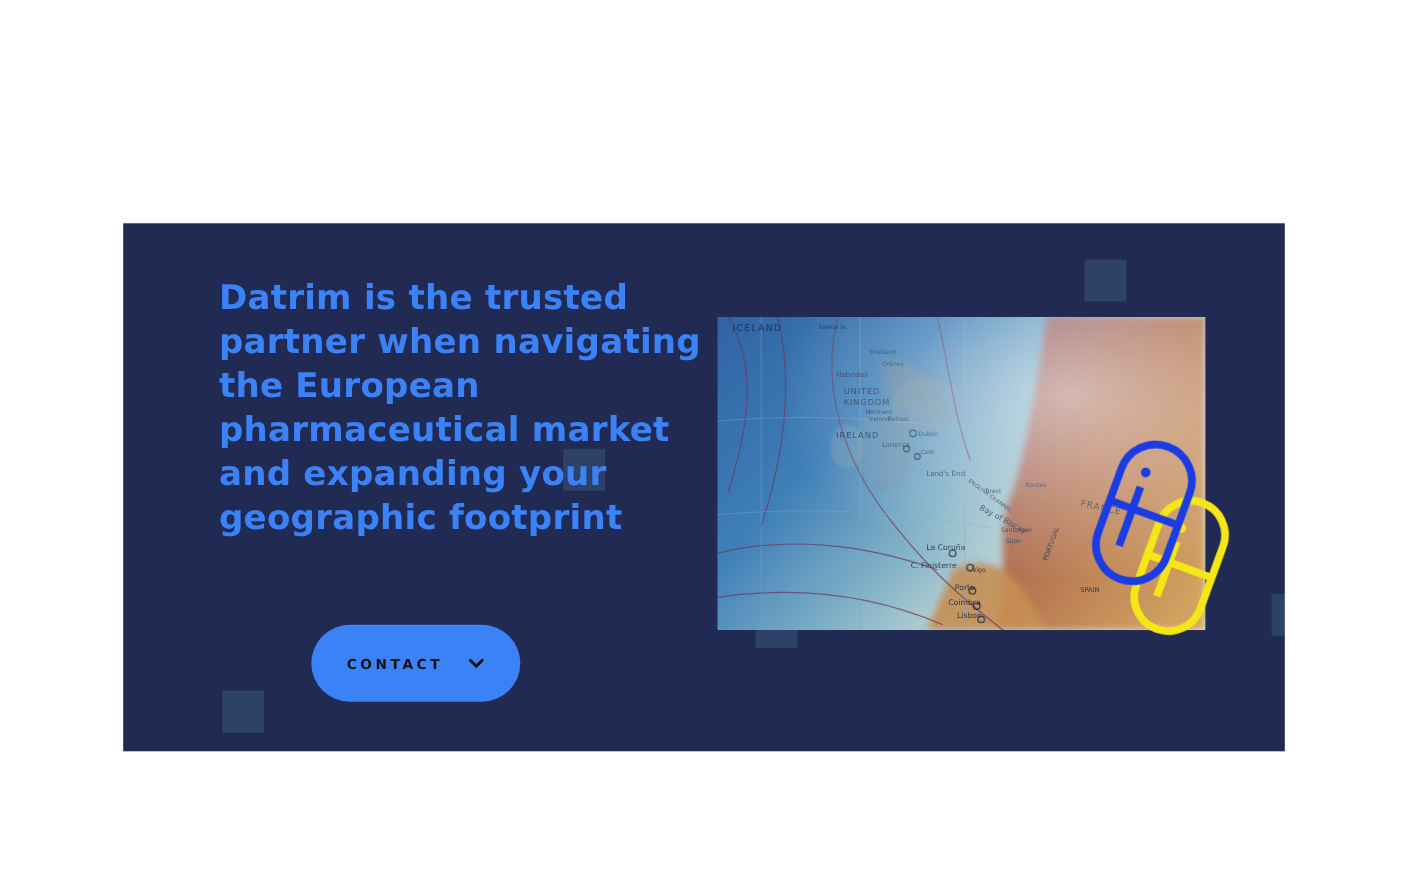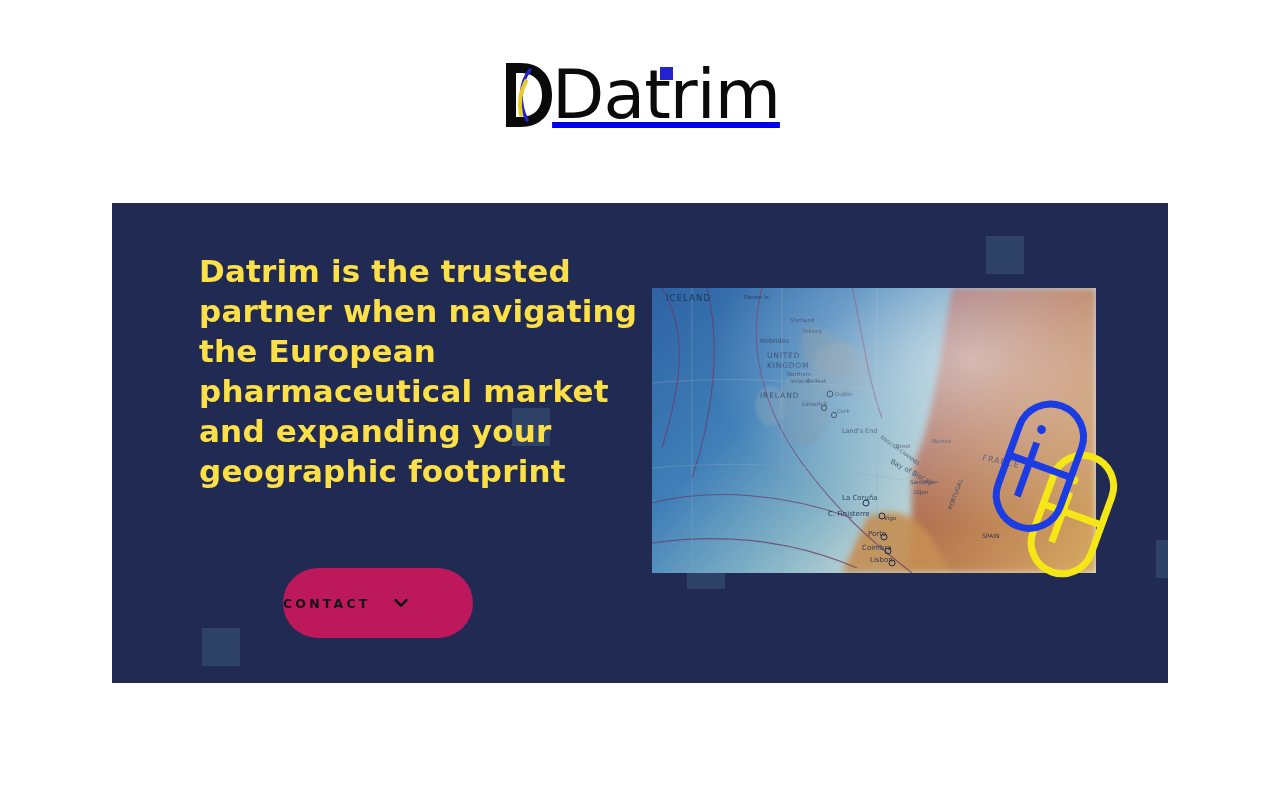--- a/index.html
+++ b/index.html
@@ -81,42 +81,42 @@
     position: absolute;
     left: 0; top: 0;
     width: 100%; height: 100%;
   }
 
   .hero-heading {
     position: absolute;
     left: 87px;
     top: 48px;
     width: 440px;
-    color: #fde047;
+    color: #3b82f6;
     font-family: "DejaVu Sans", sans-serif;
     font-size: 31px;
     font-weight: bold;
     line-height: 40px;
     letter-spacing: 0.2px;
     white-space: pre-wrap;
     z-index: 4;
   }
 
   .contact-btn {
     position: absolute;
     left: 171px;
     top: 365px;
     width: 190px;
     height: 70px;
-    background: #be185d;
+    background: #3b82f6;
     border: none;
     border-radius: 35px;
     display: flex;
     align-items: center;
-    justify-content: flex-start;
+    justify-content: center;
     gap: 22px;
     cursor: pointer;
     z-index: 5;
   }
   .contact-btn .label {
     font-family: "DejaVu Sans", sans-serif;
     font-size: 12.5px;
     font-weight: bold;
     letter-spacing: 3.2px;
     color: #141414;
@@ -166,41 +166,20 @@
     line-height: 40px;
     letter-spacing: -0.3px;
     white-space: pre-wrap;
   }
 </style>
 </head>
 <body>
 
 <div class="page">
 
-  <div class="logo-bar">
-    <a class="logo" href="#">
-
-      <span class="logo-mark">
-        <svg width="56" height="72" viewBox="0 0 56 72" xmlns="http://www.w3.org/2000/svg">
-
-          <path d="M6 4 H20 C41 4 52 17 52 36 C52 55 41 68 20 68 H6 Z
-                   M16 14 V58 H20 C35 58 42 49 42 36 C42 23 35 14 20 14 Z" fill="#0a0a0a" fill-rule="evenodd"></path>
-
-          <path d="M30 11 C20 23 18 44 27 61" fill="none" stroke="#2323cf" stroke-width="3.4" stroke-linecap="round"></path>
-
-          <path d="M26 22 C20 33 19 46 21 56" fill="none" stroke="#e8cd2a" stroke-width="4" stroke-linecap="round"></path>
-        </svg>
-      </span>
-
-      <span class="logo-word">
-        <span>Datrim</span>
-        <span class="idot"></span>
-      </span>
-    </a>
-  </div>
 
   <section class="hero">
     <div class="hero-inner">
 
       <span class="deco-square" style="left:874px;top:33px;width:38px;height:38px;"></span>
       <span class="deco-square" style="left:400px;top:205px;width:38px;height:38px;"></span>
       <span class="deco-square" style="left:1044px;top:337px;width:38px;height:38px;"></span>
       <span class="deco-square" style="left:575px;top:360px;width:38px;height:26px;"></span>
       <span class="deco-square" style="left:90px;top:425px;width:38px;height:38px;"></span>
 

